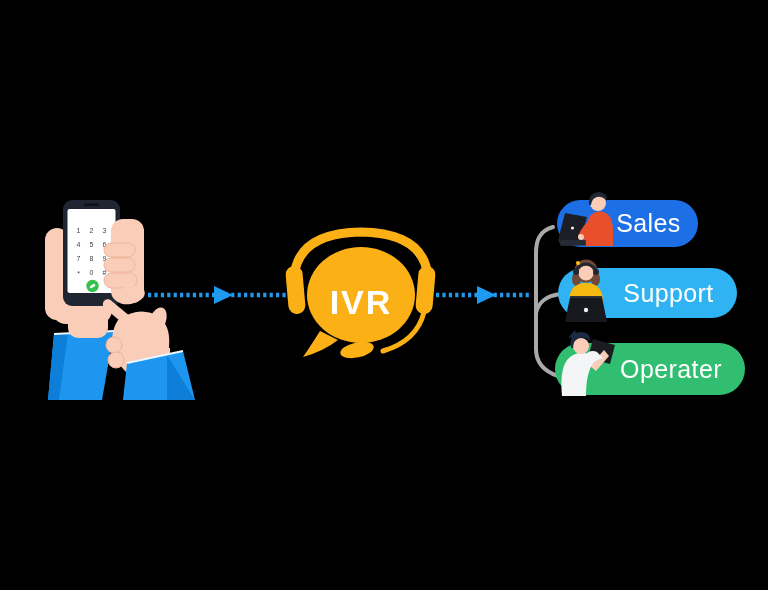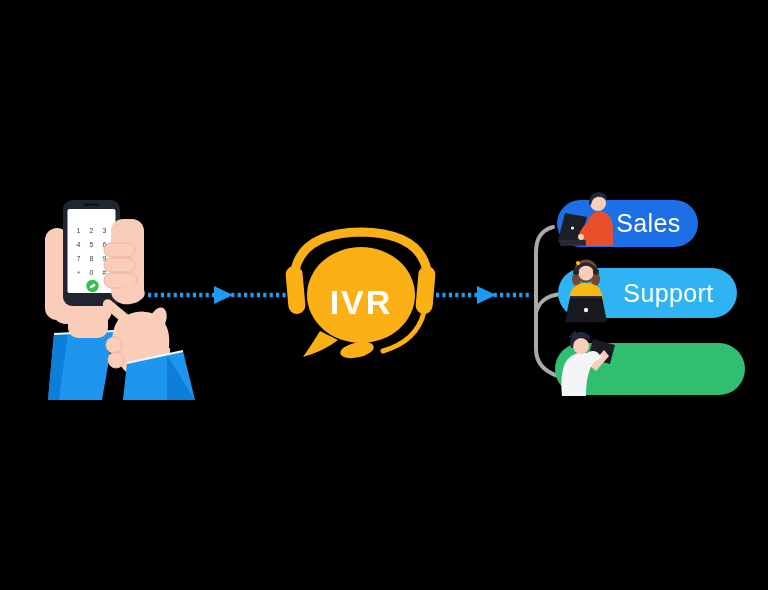--- a/index.html
+++ b/index.html
@@ -159,15 +159,16 @@
   <div class="pill pill-operater">
     <svg class="avatar avatar-operater" width="70" height="68" viewBox="554 328 70 68">
       <polygon points="593,339 615,345 610,364 588,358" fill="#1A1C22"></polygon>
       <polygon points="590,366 604,350 609,356 596,371" fill="#FACDB9"></polygon>
       <path d="M562,396 Q559,366 570,357 Q581,349 590,355 L594,362 Q586,372 586,396 Z" fill="#F3F5F7"></path>
       <path d="M584,356 Q590,349 597,352 L603,358 Q595,360 590,366 Z" fill="#F3F5F7"></path>
       <circle cx="581" cy="346" r="8" fill="#FACDB9"></circle>
       <path d="M571,348 Q568,332 582,332 Q591,333 590,341 Q585,336 579,338 Q573,340 573,348 Z" fill="#1E2A44"></path>
       <polygon points="568,338 575,330 577,336" fill="#1E2A44"></polygon>
     </svg>
+    <span class="pill-label">Operater</span>
   </div>
 
 </div>
 
 </body></html>

